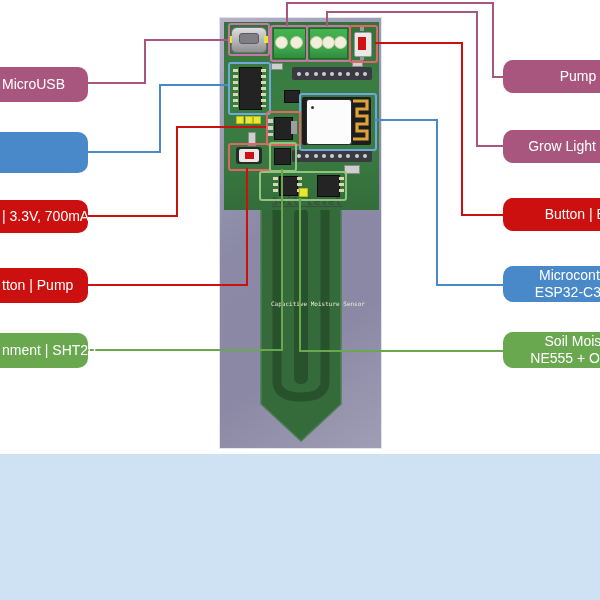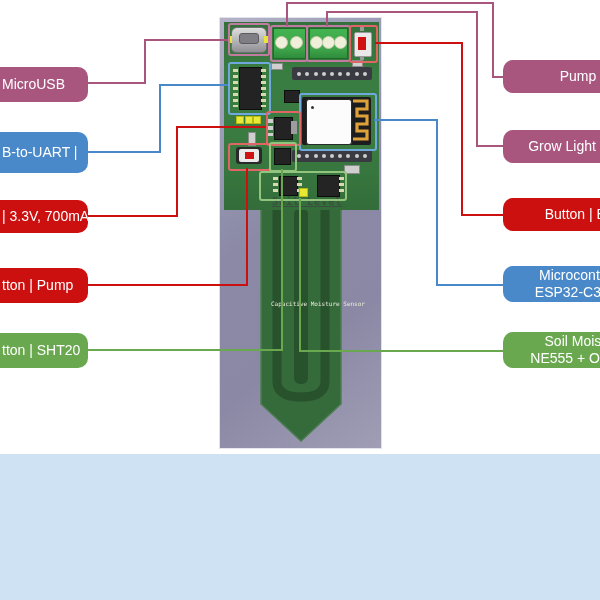--- a/index.html
+++ b/index.html
@@ -210,30 +210,29 @@
     <polyline class="cline line-power" points="247,168 247,285 88,285"></polyline>
     <polyline class="cline line-power" points="375,43 462,43 462,215 504,215"></polyline>
     <polyline class="cline line-sensors" points="88,350 282,350 282,169"></polyline>
     <polyline class="cline line-sensors" points="300,198 300,351 504,351"></polyline>
   </svg>
 
   <div class="lbl lbl-left cat-connectors" id="lbl-microusb">
     <span>MicroUSB</span>
   </div>
   <div class="lbl lbl-left cat-microcontroller" id="lbl-usbuart">
-    <span>B-to-UART |</span>
   </div>
   <div class="lbl lbl-left cat-power" id="lbl-ldo">
     <span>| 3.3V, 700mA</span>
   </div>
   <div class="lbl lbl-left cat-power" id="lbl-reset">
     <span>tton | Pump</span>
   </div>
   <div class="lbl lbl-left cat-sensors" id="lbl-environment">
-    <span>tton | SHT20</span>
+    <span>nment | SHT20</span>
   </div>
 
   <div class="lbl lbl-right cat-connectors" id="lbl-pump">
     <span>Pump</span>
   </div>
   <div class="lbl lbl-right cat-connectors" id="lbl-grow">
     <span>Grow Light or Neo</span>
   </div>
   <div class="lbl lbl-right cat-power" id="lbl-boot">
     <span>Button | Boot</span>

